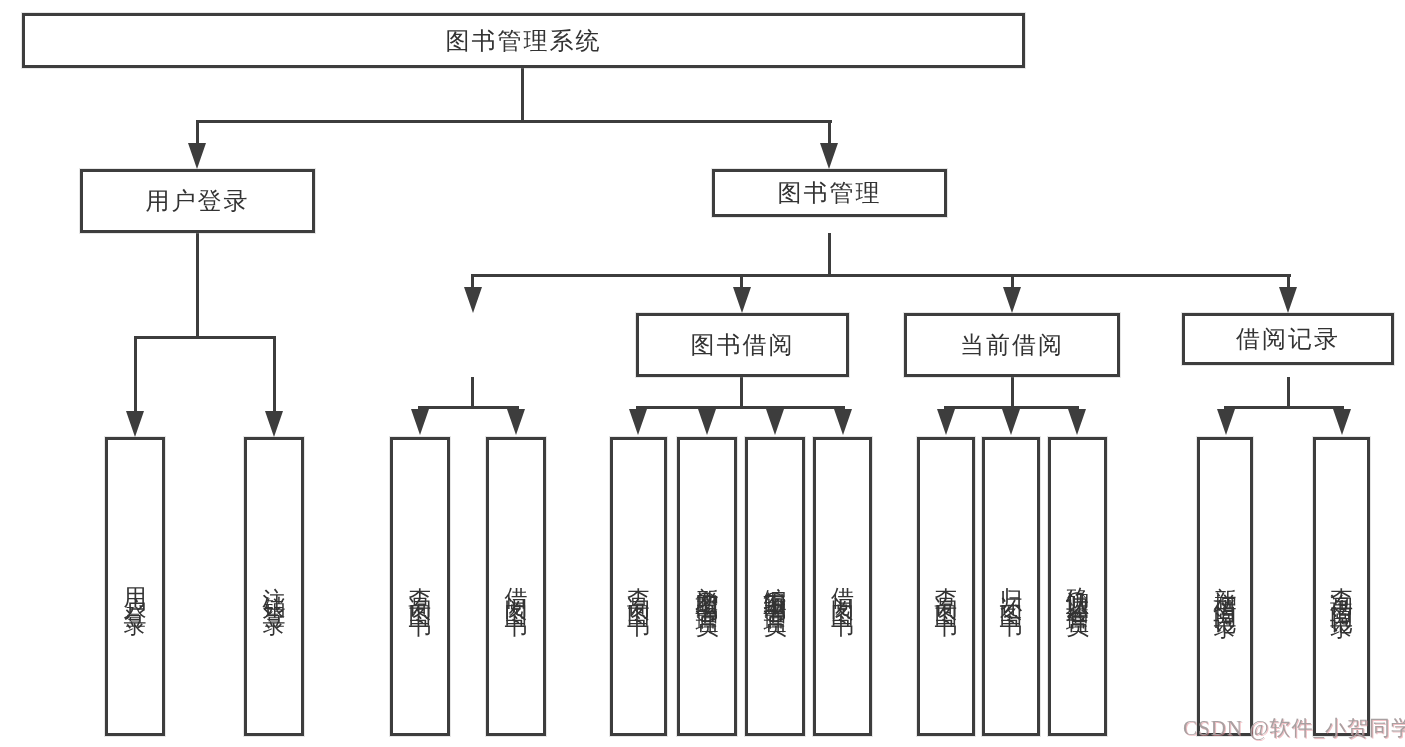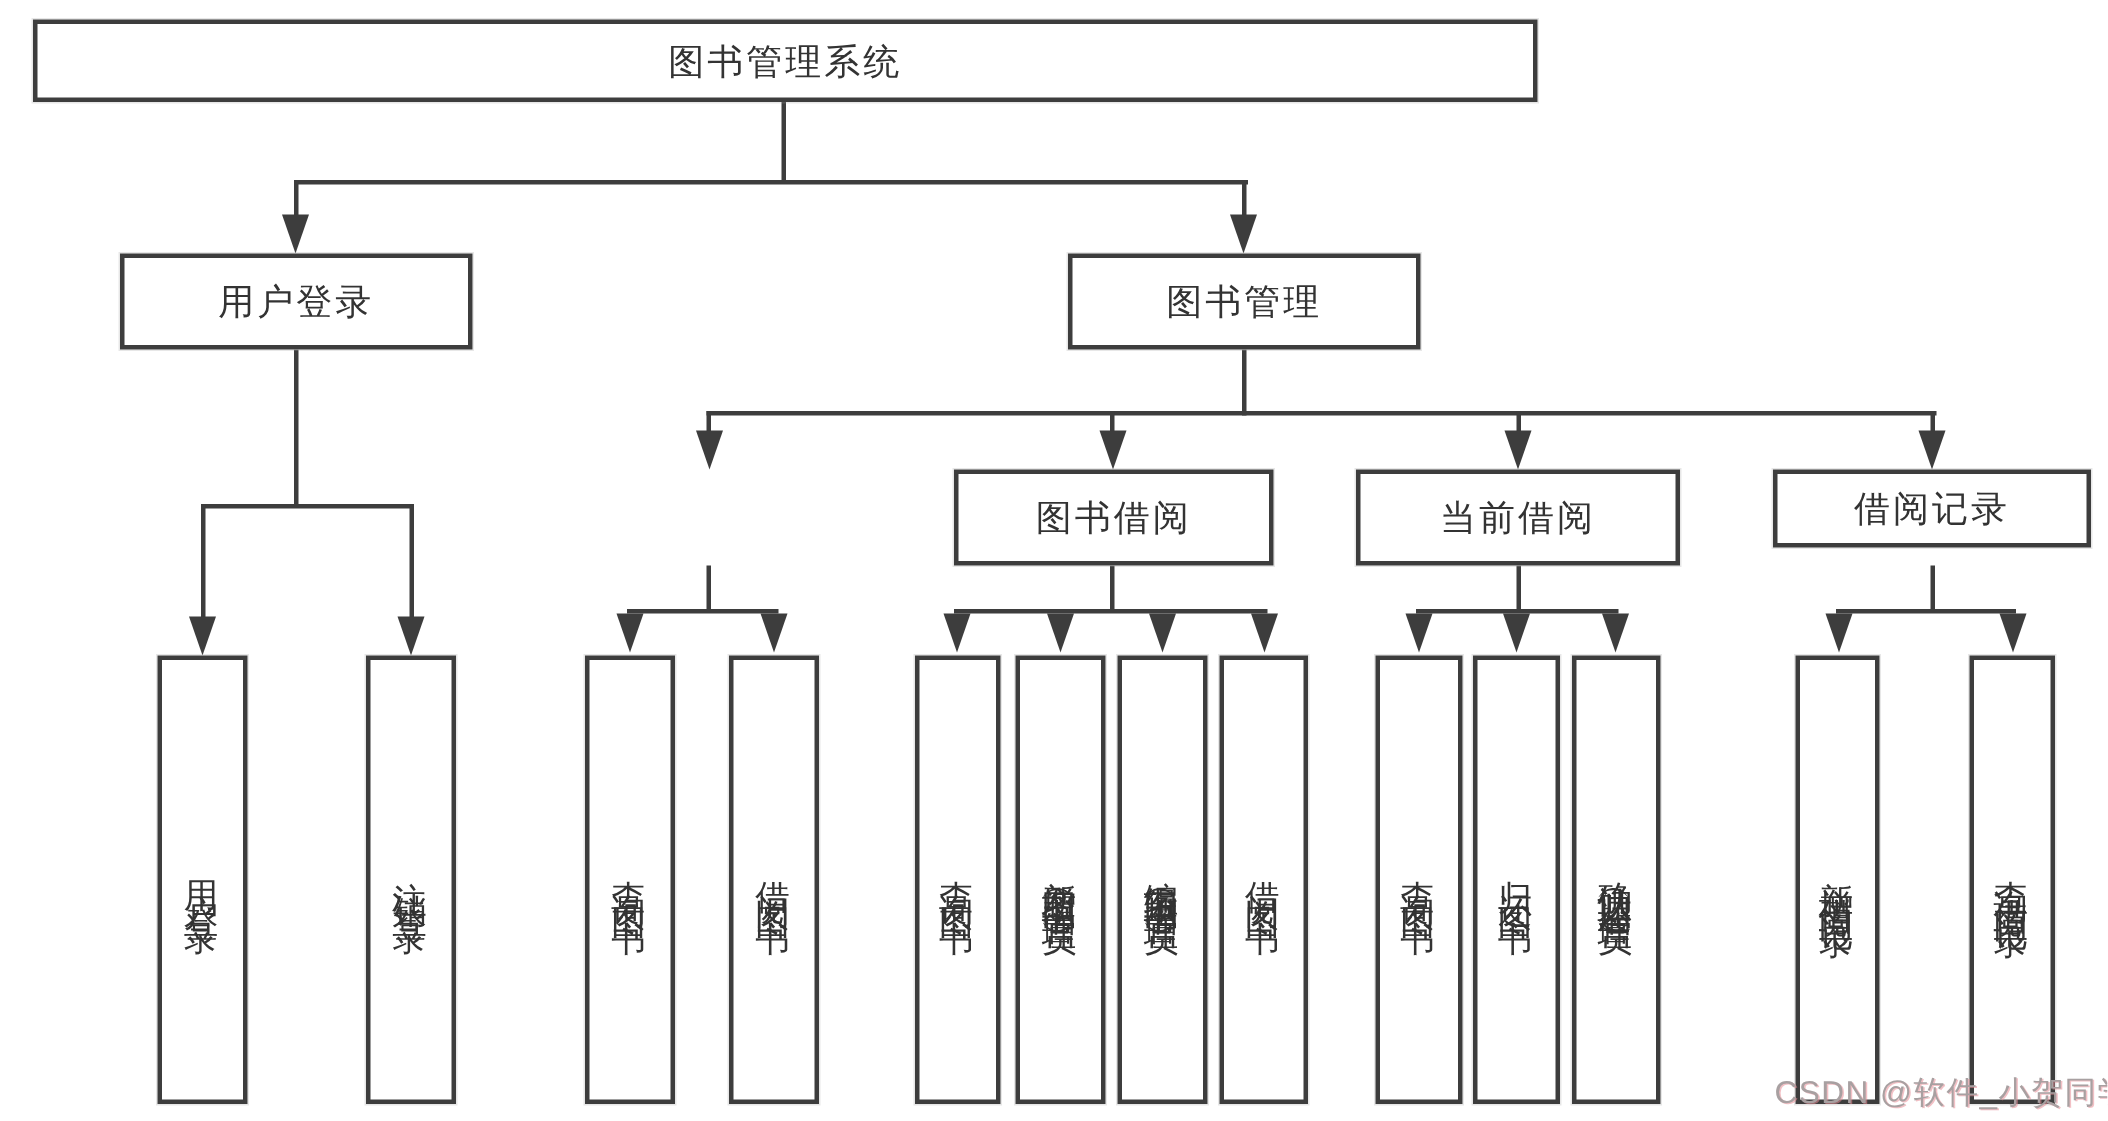--- a/index.html
+++ b/index.html
@@ -1,18 +1,18 @@
 <!DOCTYPE html>
 <html style="--line: #3d3d3d; --text: #333333; --watermark: #a8a0a1; --background: #ffffff;"><head>
 <meta charset="utf-8">
 <style>
   html,body{margin:0;padding:0;background:#fff;}
   .canvas{
     position:relative;width:1405px;height:747px;background:#fff;overflow:hidden;
-    font-family:Liberation Sans, sans-serif;
+    font-family:Liberation Serif, serif;
     color:var(--text,#333);
   }
   .box{
     position:absolute;box-sizing:border-box;background:#fff;
     border:3px solid var(--line,#3d3d3d);
     display:flex;align-items:center;justify-content:center;
     font-size:24px;letter-spacing:2px;color:var(--text,#333);
     box-shadow:0 0 0 1px rgba(160,160,160,.25);
   }
   .leaf{
@@ -92,21 +92,21 @@
   <div class="arrow" style="left:1217px;top:409px"></div>
   <div class="arrow" style="left:1333px;top:409px"></div>
 
   <div class="box" style="left:22px;top:13px;width:1003px;height:55px">
     <span>图书管理系统</span>
   </div>
 
   <div class="box" style="left:80px;top:169px;width:235px;height:64px">
     <span>用户登录</span>
   </div>
-  <div class="box" style="left:712px;top:169px;width:235px;height:64px">
+  <div class="box" style="left:712px;top:169px;width:235px;height:48px">
     <span>图书管理</span>
   </div>
 
   <div class="box" style="left:904px;top:313px;width:216px;height:64px">
     <span>当前借阅</span>
   </div>
   <div class="box" style="left:636px;top:313px;width:213px;height:64px">
     <span>图书借阅</span>
   </div>
   <div class="box" style="left:1182px;top:313px;width:212px;height:52px">

